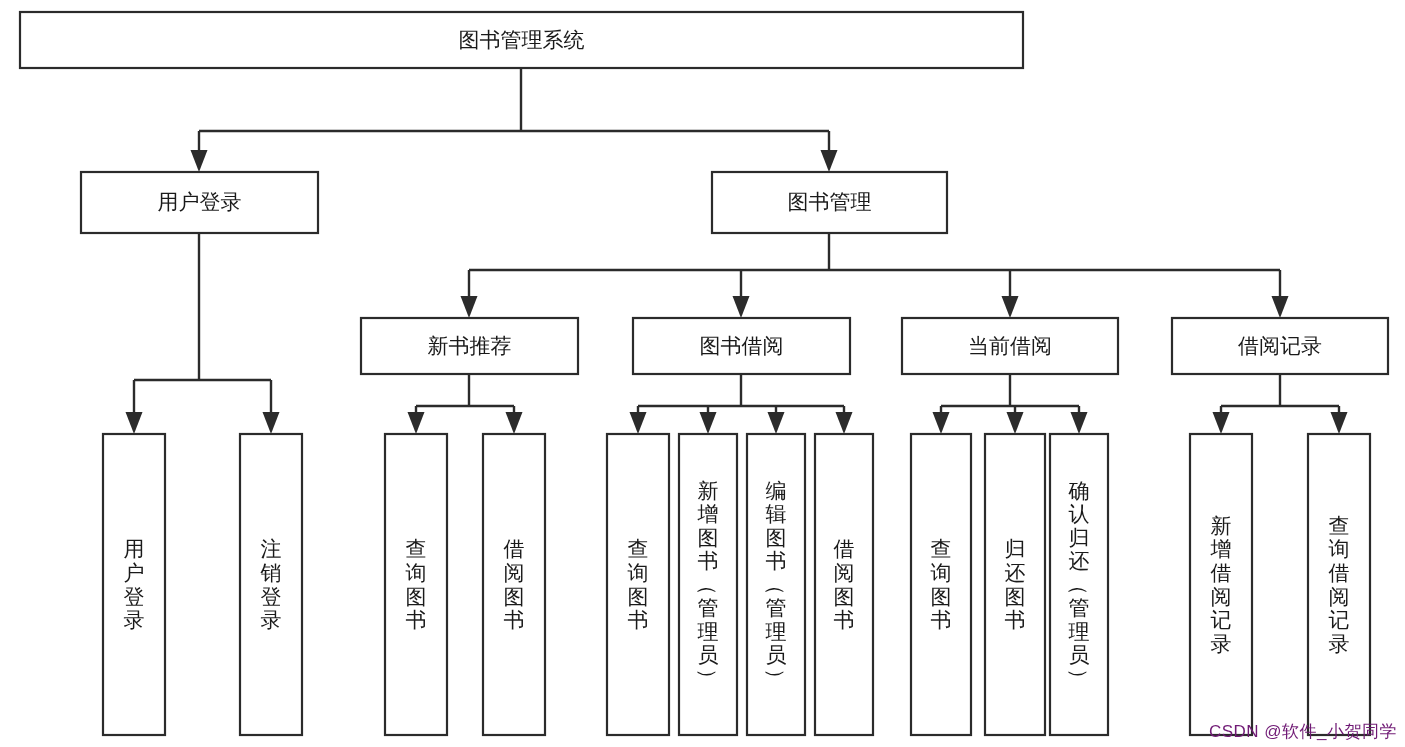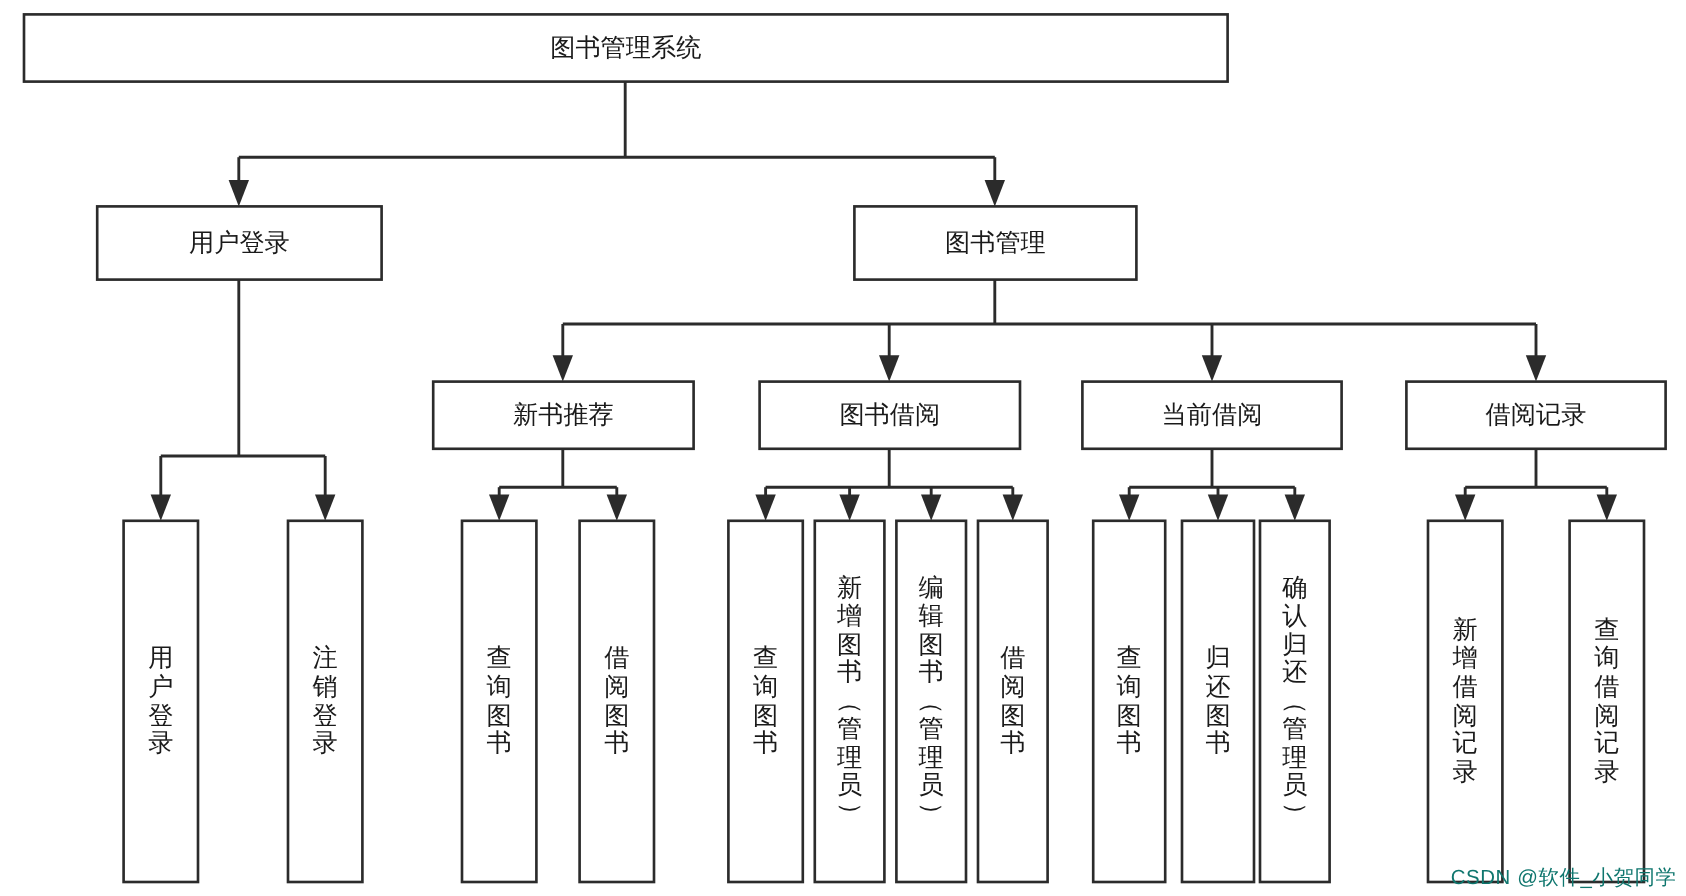--- a/index.html
+++ b/index.html
@@ -69,21 +69,21 @@
   .vlabel .rot {
     display: block;
     transform: rotate(90deg);
   }
   .watermark {
     position: absolute;
     right: 8px;
     bottom: 4px;
     font-family: "Liberation Sans", "DejaVu Sans", sans-serif;
     font-size: 17px;
-    color: #0f766e;
+    color: #701a75;
     letter-spacing: 0.5px;
     white-space: nowrap;
     margin-top: 47px;
   }
 </style>
 </head>
 <body>
 
 <div id="diagram-root">
   <svg id="tree-svg" viewBox="0 0 1405 747" xmlns="http://www.w3.org/2000/svg">

